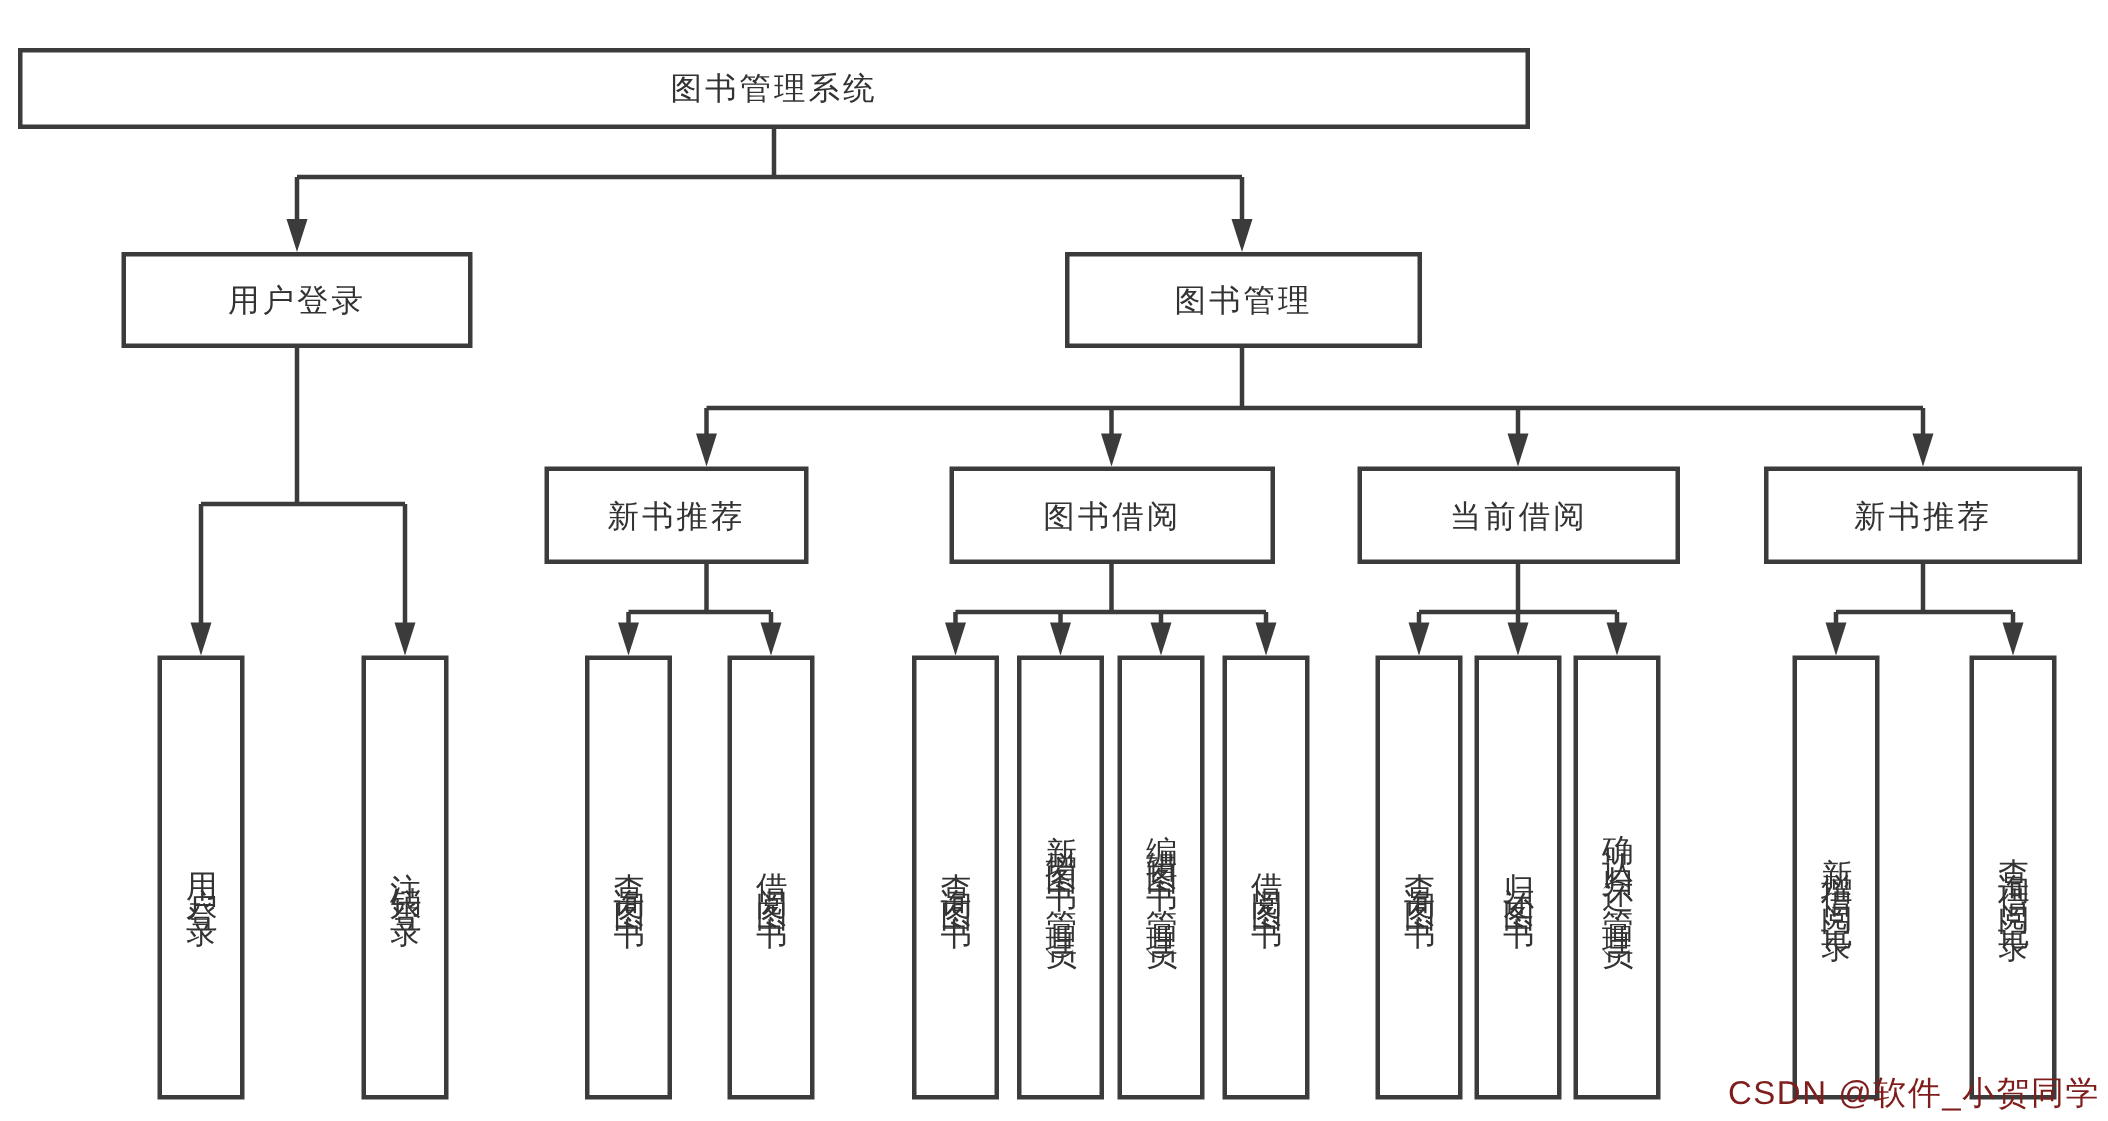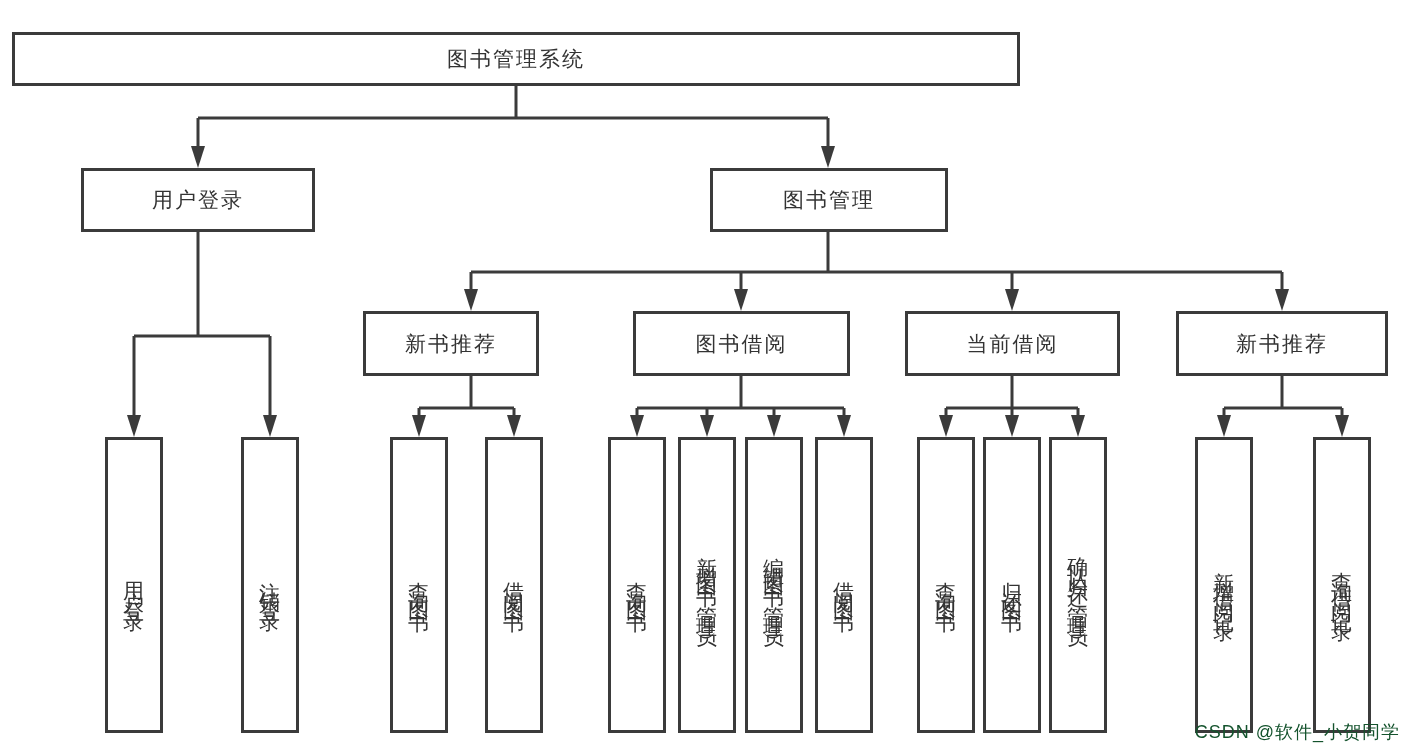--- a/index.html
+++ b/index.html
@@ -49,23 +49,23 @@
     writing-mode: vertical-rl;
     text-orientation: mixed;
     font-size: 21px;
     letter-spacing: 10px;
     line-height: 1;
   }
   .watermark {
     position: absolute;
     right: 5px;
     bottom: 3px;
-    font-size: 18px;
+    font-size: 22px;
     letter-spacing: 1px;
-    color: #14532d;
+    color: #7f1d1d;
     z-index: 5;
     white-space: nowrap;
   }
 </style>
 </head>
 <body>
 
 <div class="canvas">
 
   <svg class="connectors" viewBox="0 0 1405 747" xmlns="http://www.w3.org/2000/svg">

